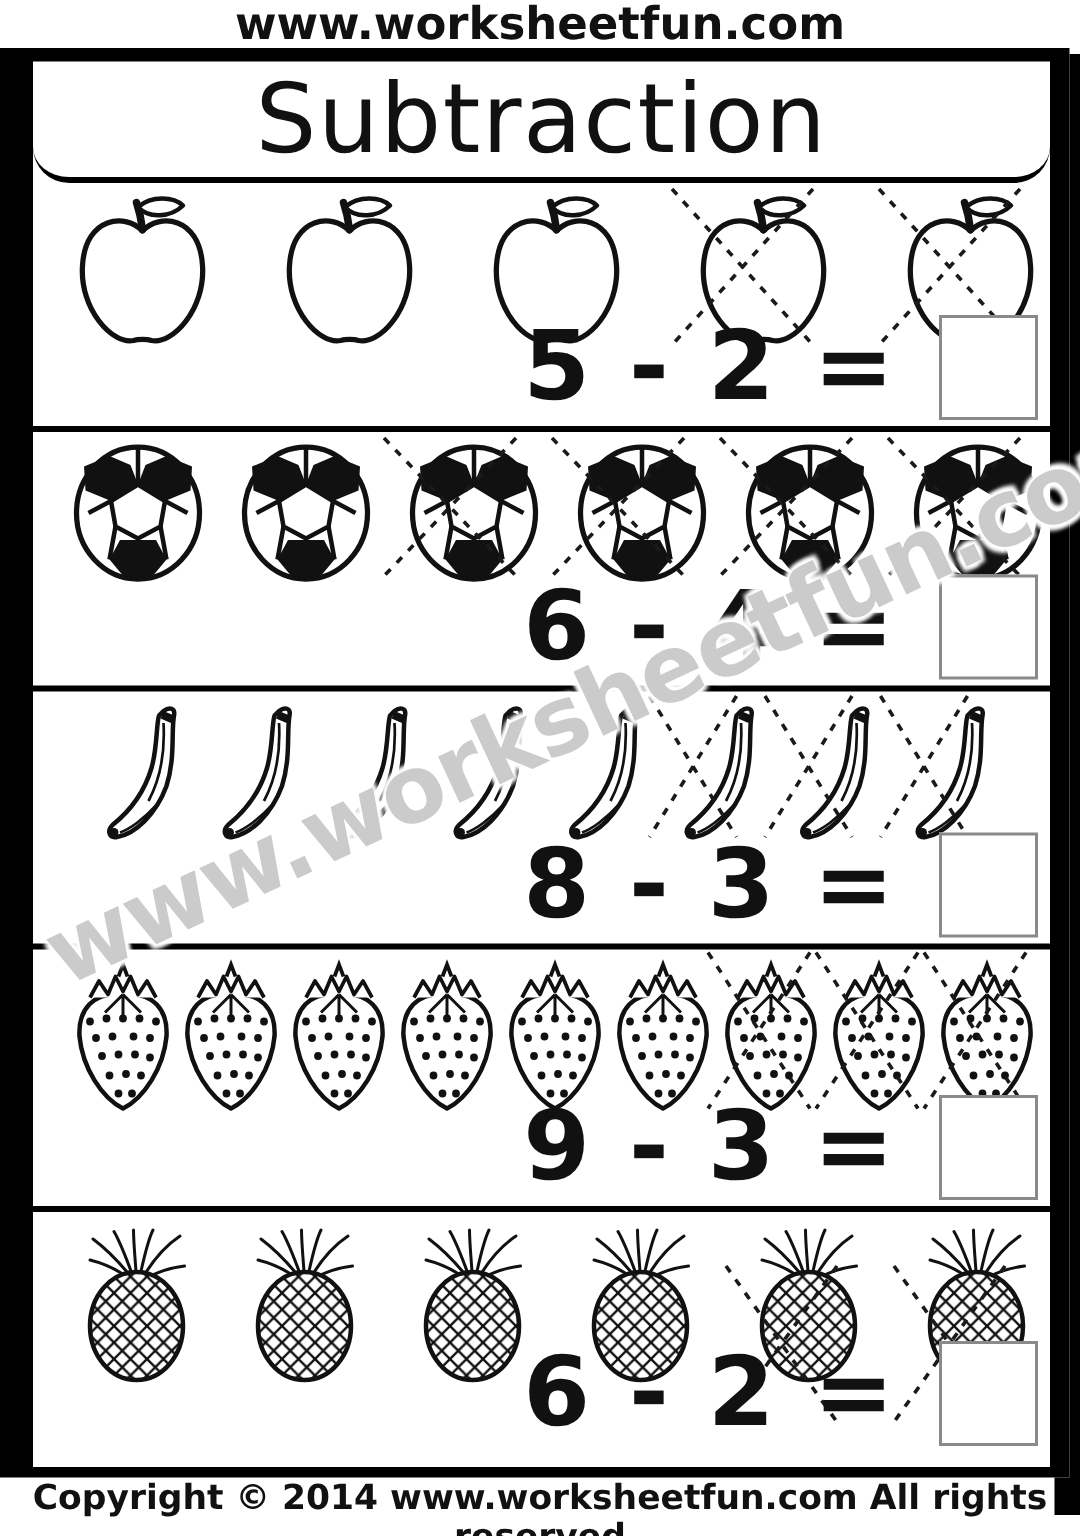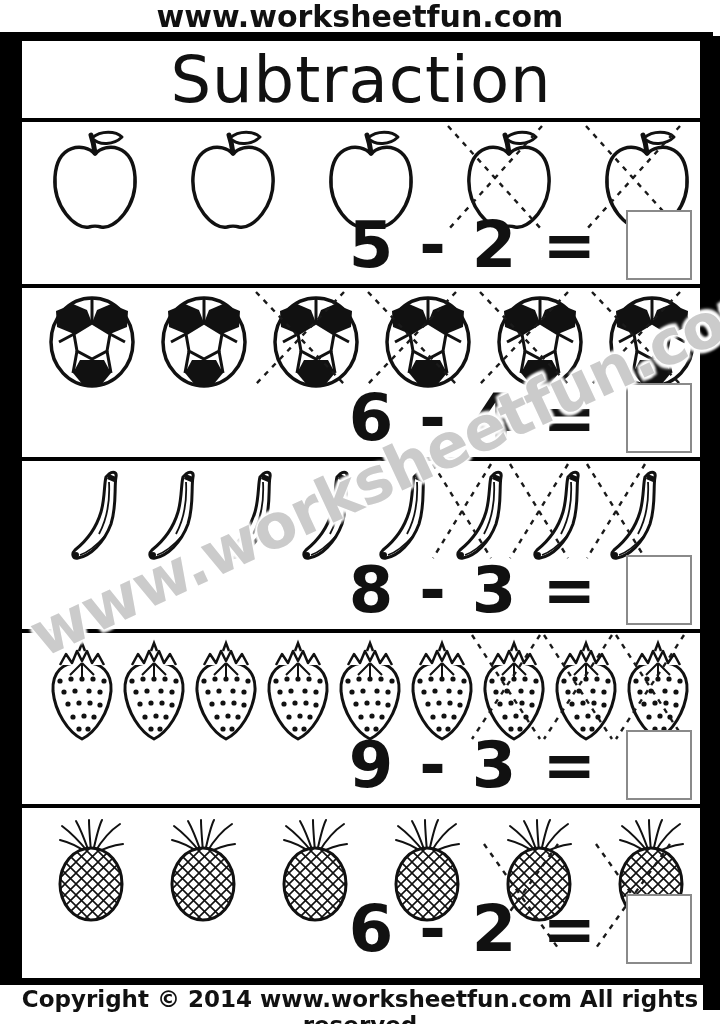--- a/index.html
+++ b/index.html
@@ -14,21 +14,21 @@
   .right-strip{
     position:absolute;right:0;top:36px;width:17px;height:974px;background:#000;z-index:0;
   }
   .sheet{
     position:absolute;left:0;top:32px;width:713px;height:953px;box-sizing:border-box;
     background:#fff;z-index:1;
     border-left:22px solid #000;border-right:13px solid #000;
     border-top:9px solid #000;border-bottom:7px solid #000;
   }
   .title-row{
-    height:77px;border-bottom:4px solid #000;display:flex;align-items:center;justify-content:center;
+    height:77px;border-bottom:4px solid #000;display:flex;align-items:center;justify-content:center;border-radius:24px;
   }
   .title-row span{font-size:64px;letter-spacing:1px;color:#111;}
   .row{position:relative;border-bottom:4px solid #000;box-sizing:content-box;}
   #rows .row:nth-child(1){height:162px;}
   #rows .row:nth-child(2){height:169px;}
   #rows .row:nth-child(3){height:168px;}
   #rows .row:nth-child(4){height:171px;}
   #rows .row:nth-child(5){height:170px;border-bottom:none;}
   .fruits{display:flex;align-items:flex-start;}
   .fruit{position:relative;flex:none;}

